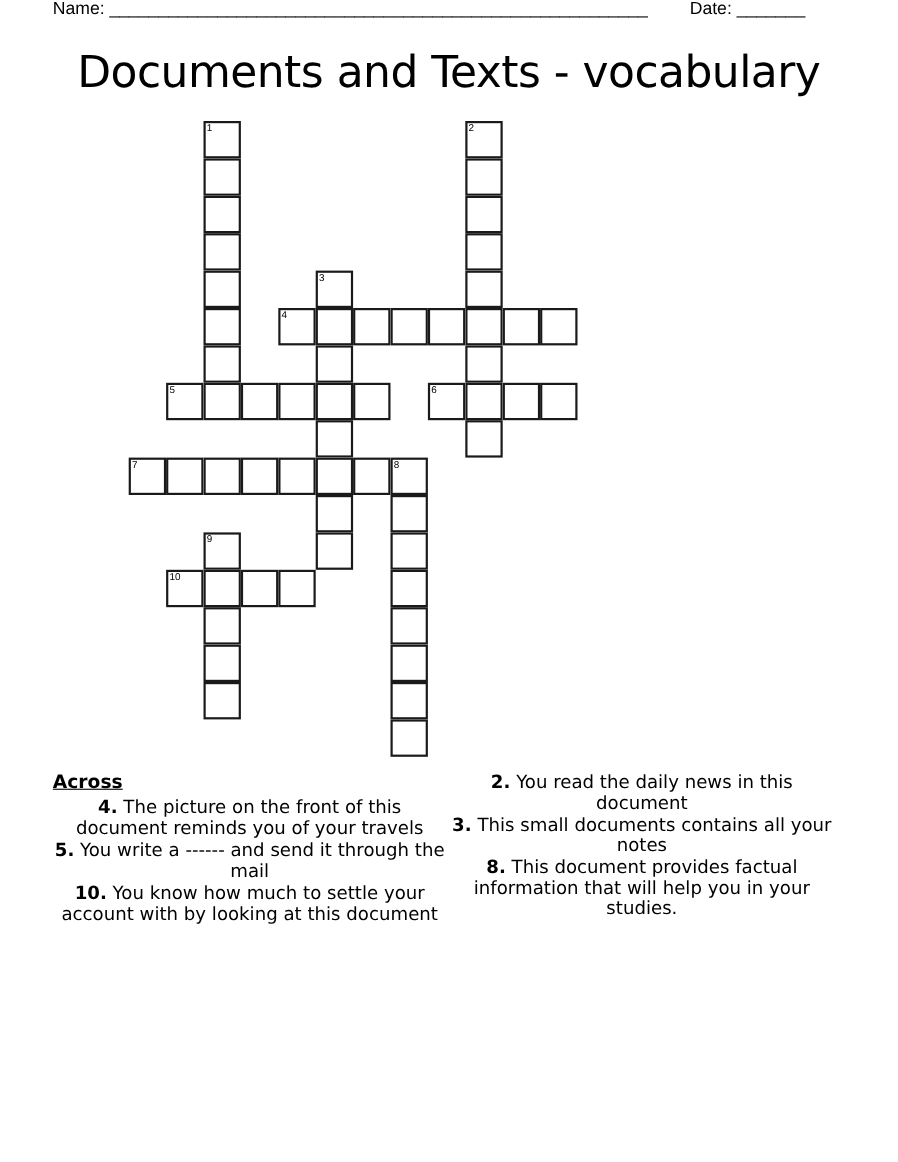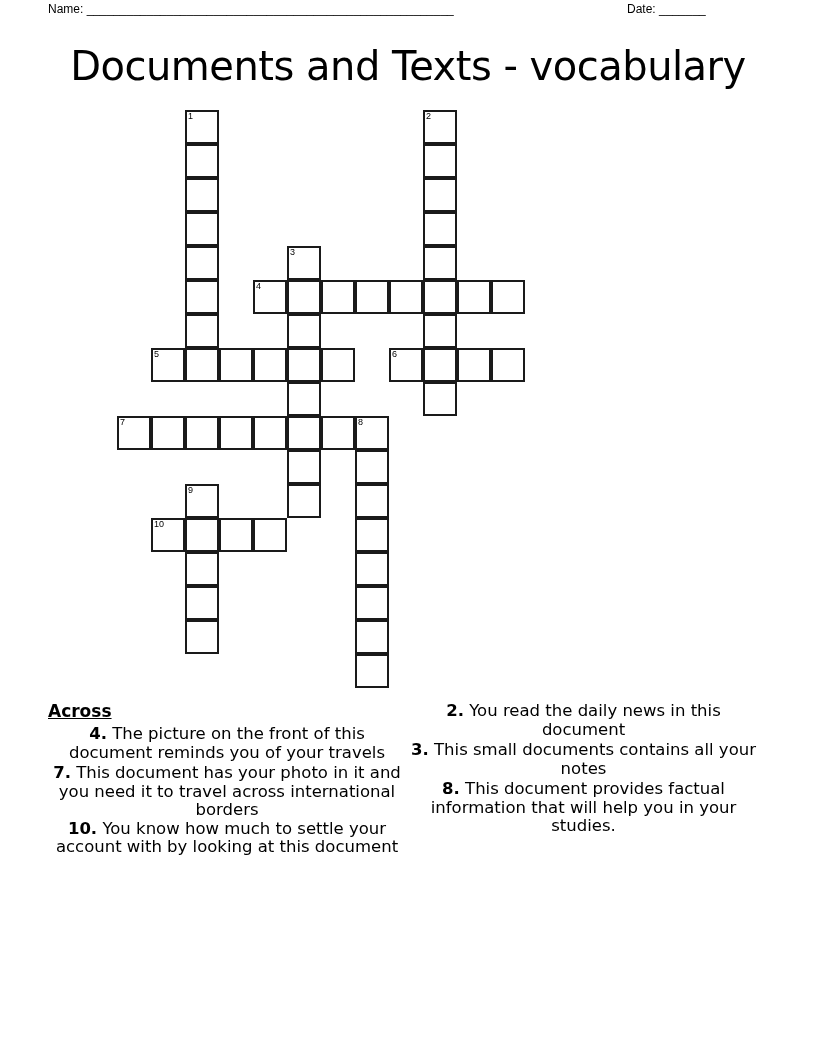--- a/index.html
+++ b/index.html
@@ -1,17 +1,17 @@
 <!DOCTYPE html>
 <html><head>
 <meta charset="utf-8">
 <style>
   html, body { margin: 0; padding: 0; background: #ffffff; }
   body { width: 816px; height: 1056px; position: relative; overflow: hidden; font-family: "DejaVu Sans", sans-serif; color: #000; }
-  .header-line { position: absolute; top: 0; left: 48px; width: 700px; height: 20px; font-family: "Liberation Sans", sans-serif; font-size: 12px; line-height: 18px; white-space: nowrap; }
+  .header-line { position: absolute; top: 0; left: 48px; width: 700px; height: 20px; font-family: "Liberation Sans", sans-serif; font-size: 16px; line-height: 18px; white-space: nowrap; }
   .header-line .name { position: absolute; left: 0; top: 0; }
   .header-line .date { position: absolute; left: 579px; top: 0; }
   .title { position: absolute; top: 40px; left: 0; width: 816px; text-align: center; font-family: "DejaVu Sans", sans-serif; font-size: 40px; line-height: 52px; letter-spacing: -0.5px; }
   .grid { position: absolute; left: 0; top: 0; width: 816px; height: 700px; pointer-events: none; }
   .cell { position: absolute; width: 34px; height: 34px; box-sizing: border-box; border: 2px solid #1a1a1a; background: #fff; pointer-events: auto; }
   .cell .num { position: absolute; left: 1px; top: -1px; font-family: "Liberation Sans", sans-serif; font-size: 9px; line-height: 11px; }
   .clues { position: absolute; top: 702px; font-size: 16.5px; line-height: 18.5px; }
   .clues.across { left: 48px; width: 358px; }
   .clues.down { left: 411px; width: 345px; }
   .clues h3 { margin: 0 0 4px 0; font-size: 17px; font-weight: bold; text-decoration: underline; line-height: 19px; }
@@ -107,21 +107,21 @@
     <div class="cell" style="left: 151px; top: 518px;">
       <span class="num">10</span>
     </div>
     <div class="cell" style="left: 219px; top: 518px;"></div>
     <div class="cell" style="left: 253px; top: 518px;"></div>
   </div>
 
 <div class="clues across">
   <h3>Across</h3>
   <div class="clue"><b>4.</b><span> The picture on the front of this document reminds you of your travels</span></div>
-  <div class="clue" style="margin-bottom:0"><b>7.</b><span> This document has your photo in it and you need it to travel across international borders</span></div>
+  <div class="clue"><b>5.</b><span> You write a ------ and send it through the mail</span></div>
   <div class="clue"><b>10.</b><span> You know how much to settle your account with by looking at this document</span></div>
 </div>
 
 <div class="clues down">
   <div class="clue"><b>2.</b><span> You read the daily news in this document</span></div>
   <div class="clue"><b>3.</b><span> This small documents contains all your notes</span></div>
   <div class="clue" style="margin-bottom:18px"><b>8.</b><span> This document provides factual information that will help you in your studies.</span></div>
 </div>
 
 </body></html>

